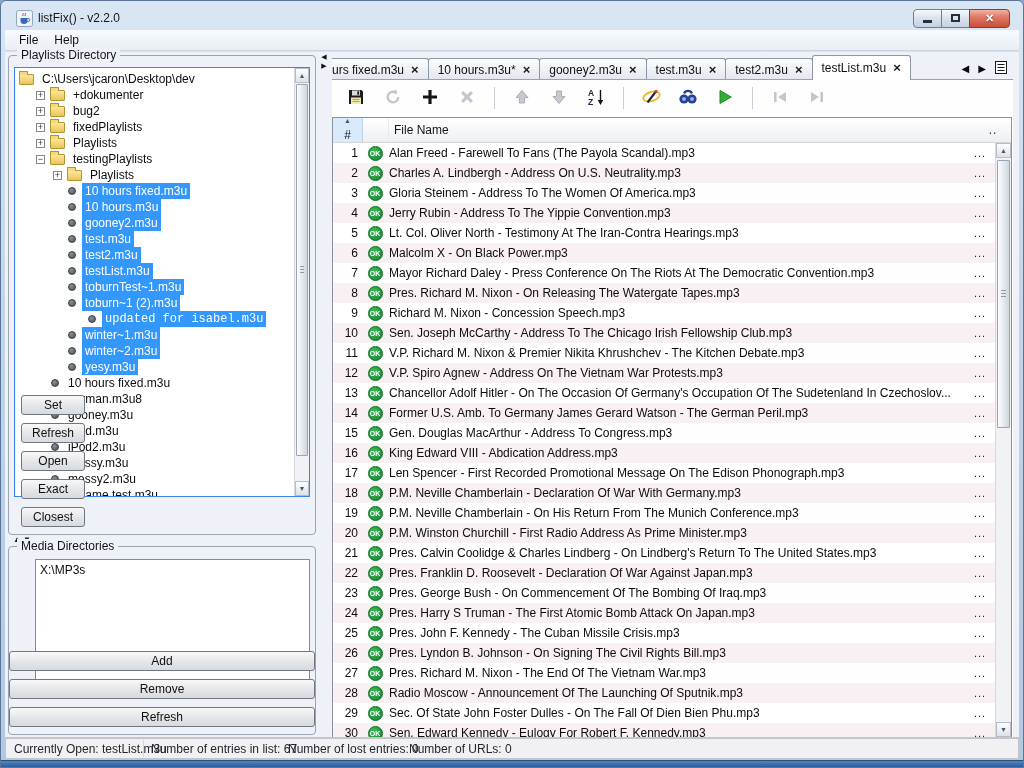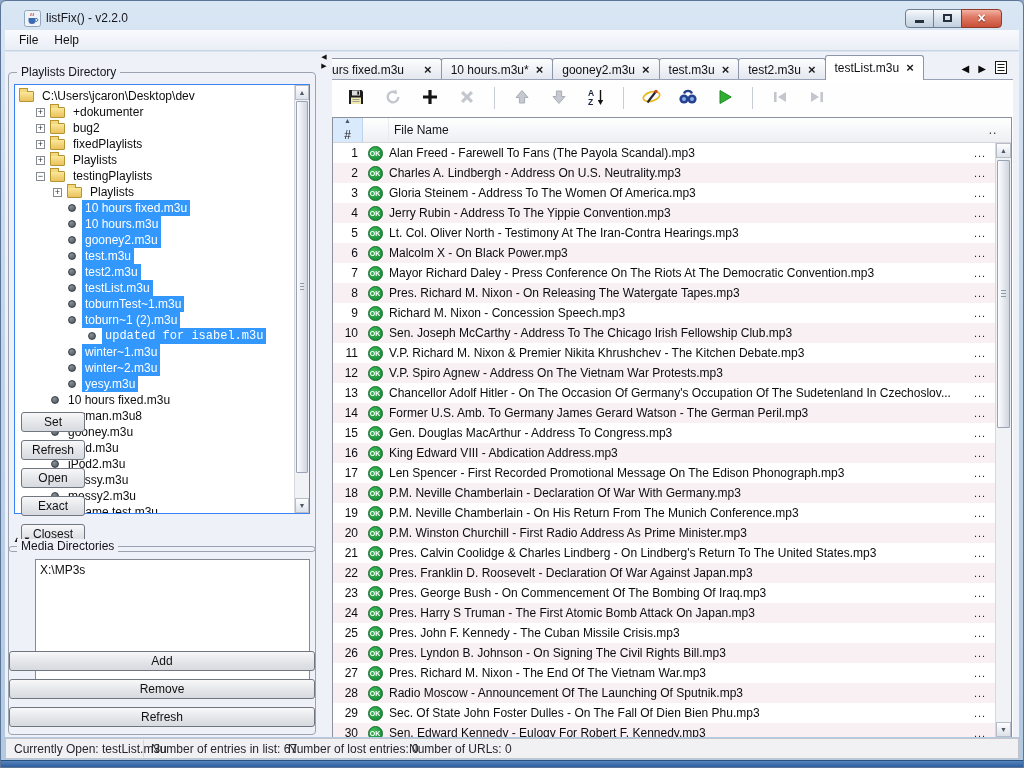--- a/index.html
+++ b/index.html
@@ -1,41 +1,41 @@
 <!DOCTYPE html>
 <html><head>
 <meta charset="utf-8">
 <style>
   html,body{margin:0;padding:0;width:1024px;height:768px;overflow:hidden;
     font-family:"Liberation Sans","DejaVu Sans",sans-serif;background:#8ea8c4;cursor:default;}
   *{box-sizing:border-box;}
   .frame{position:absolute;inset:0;background:linear-gradient(180deg,#d9e6f4 0%,#c2d5ea 40%,#b2c9e2 100%);
     border:1px solid #5c7596;border-radius:6px 6px 0 0;}
   
-  .titlebar{position:absolute;top:1px;left:1px;right:1px;height:32px;display:flex;align-items:center;padding:0 20px;text-align:center;}
+  .titlebar{position:absolute;top:1px;left:1px;right:1px;height:32px;display:flex;align-items:center;padding:0 12px;text-align:center;}
   .app-icon{width:17px;height:17px;margin:0 5px 0 2px;flex:none;}
   .title{font-size:12px;color:#15151a;}
   .winbtns{margin-left:auto;display:flex;}
   .wbtn{width:29px;height:19px;border:1px solid #6e7f94;background:linear-gradient(#f7fafc,#dbe4ee 45%,#c3d0de);
     border-radius:0;display:flex;align-items:center;justify-content:center;margin-left:-1px;}
   .wbtn.min{border-radius:4px 0 0 4px;}
   .wbtn.close{width:41px;border-radius:0 4px 4px 0;background:linear-gradient(#f2b3a5,#e07b66 40%,#c94f38);border-color:#8d3a2a;}
   .glyph-min{width:9px;height:3px;background:#26303c;margin-top:7px;}
   .glyph-max{width:9px;height:8px;border:2px solid #26303c;background:transparent;}
   .glyph-close{color:#fff;font-weight:bold;font-size:14px;line-height:14px;text-shadow:0 1px 1px #7a2619;}
   
   .menubar{position:absolute;top:29px;left:4px;right:4px;height:21px;background:linear-gradient(#f8fafd,#e9eef6);
     border-bottom:1px solid #ccd4e0;display:flex;align-items:center;padding-left:6px;}
   .menu-item{font-size:12px;color:#111;padding:2px 8px;}
   
   .main{position:absolute;left:4px;right:4px;top:51px;bottom:30px;background:#eef1f7;}
   .left{position:absolute;left:0;top:0;bottom:0;width:315px;}
   .panel{position:absolute;border:1px solid #9ba3b0;border-radius:4px;}
   .ptitle{position:absolute;top:-8px;left:8px;background:#eef1f7;padding:0 4px;font-size:12px;color:#14141c;}
-  .p1{left:3px;right:4px;top:20px;height:480px;}
+  .p1{left:3px;right:4px;top:3px;height:480px;}
   .p2{left:3px;right:4px;top:494px;bottom:2px;}
   .treebox{position:absolute;left:5px;right:5px;top:11px;height:430px;background:#fff;border:1px solid #3b82f6;overflow:hidden;}
   .tree-inner{position:absolute;inset:0;right:15px;padding-top:3px;overflow:hidden;}
   .tree-row{height:16px;display:flex;align-items:center;font-size:12px;white-space:nowrap;}
   .handle{flex:none;width:9px;height:9px;border:1px solid #848a92;background:#fff;font-size:9px;line-height:7px;
     text-align:center;margin-right:5px;color:#333;}
   .icon-folder{flex:none;width:15px;height:11px;background:linear-gradient(#fbe79a,#e9c25e);border:1px solid #b6952f;
     border-radius:1px;margin-right:5px;position:relative;}
   .icon-folder:before{content:"";position:absolute;top:-4px;left:-1px;width:7px;height:3px;background:#f3d87e;
     border:1px solid #b6952f;border-bottom:none;}
@@ -63,21 +63,21 @@
   .mediabox{position:absolute;left:5px;right:5px;top:12px;height:140px;background:#fff;border:1px solid #838a94;padding:2px 4px;margin-left:21px;}
   .media-item{font-size:12px;color:#0d0d10;line-height:16px;}
   
   .vsplit{position:absolute;left:315px;top:0;width:8px;display:flex;flex-direction:column;align-items:center;}
   .vsplit span{font-size:7px;line-height:9px;color:#111;}
   .right{position:absolute;left:319px;right:6px;top:0;bottom:0;}
   .tabs{position:absolute;left:8px;right:58px;top:2px;height:26px;display:flex;align-items:flex-end;overflow:hidden;}
   .tab{flex:none;display:flex;align-items:center;height:22px;padding:0 9px;margin-left:-1px;
     border:1px solid #8d96a8;border-bottom:none;border-radius:3px 3px 0 0;
     background:linear-gradient(#fcfdfe,#e2e6ee);font-size:12px;color:#101014;position:relative;}
-  .tab:first-child{margin-left:-10px;gap:13px;}
+  .tab:first-child{margin-left:-10px;}
   .tab.active{height:26px;background:#fff;z-index:5;margin-bottom:-1px;border-bottom:1px solid #fff;}
   .tab-label{white-space:nowrap;}
   .tab-close{margin-left:7px;font-weight:bold;font-size:13px;line-height:12px;color:#1a1a1a;}
   .tabctl{position:absolute;right:6px;top:9px;display:flex;align-items:center;gap:9px;}
   .tc{font-size:10px;color:#0a0a0a;line-height:12px;}
   .cbox{position:absolute;left:8px;right:0;top:27px;bottom:0;background:#fff;border-top:1px solid #98a2b4;}
   
   .toolbar{position:absolute;left:0;right:0;top:2px;height:32px;display:flex;align-items:center;padding-left:12px;gap:13px;background:#fefefe;}
   .tool{border:none;background:transparent;width:24px;height:24px;display:flex;align-items:center;justify-content:center;padding:0;}
   .tsep{width:1px;height:22px;background:#c8ccd4;margin:0 2px;}

